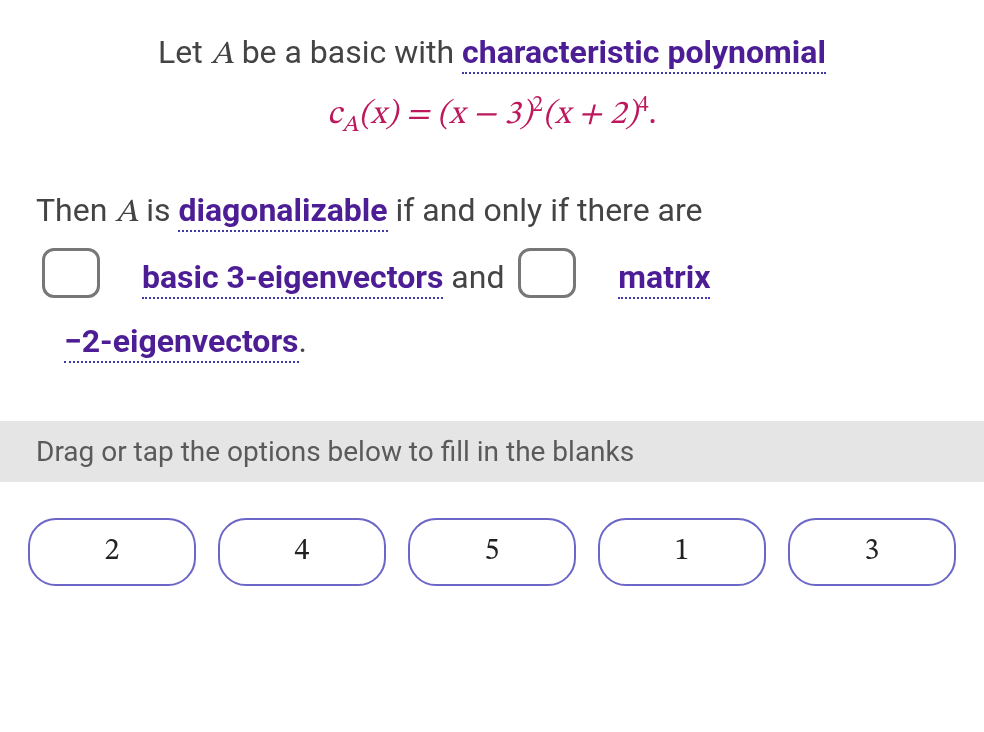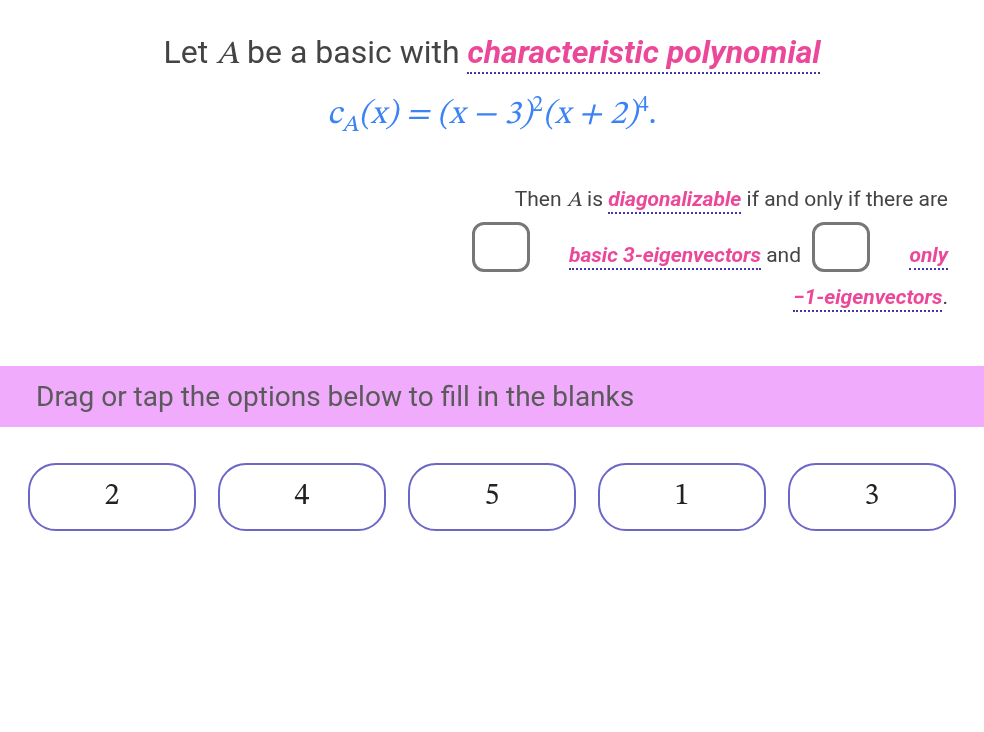--- a/index.html
+++ b/index.html
@@ -19,55 +19,54 @@
     line-height: 1.55;
     text-align: center;
     color: #444;
     margin-bottom: 6px;
   }
   .line.eq {
     font-family: "Cambria Math", "STIX Two Math", "Times New Roman", serif;
     font-size: 33px;
     margin-top: 8px;
     margin-bottom: 36px;
-    color: #3b82f6;
+    color: #be185d;
   }
   .mathit {
     font-family: "Cambria Math", "STIX Two Math", "Times New Roman", serif;
     font-style: italic;
   }
   .term {
-    color: #ec4899;
+    color: #4c1d95;
     font-weight: 700;
     border-bottom: 2px dotted #3f3aa8;
     padding-bottom: 1px;
-    font-style: italic;
   }
   .term.math {
     font-weight: 700;
     margin-left: 28px;
   }
   .flow {
-    text-align: right;
-    font-size: 21px;
+    text-align: left;
+    font-size: 32px;
     line-height: 2.0;
     color: #444;
   }
   .blank {
     display: inline-block;
     width: 58px;
     height: 50px;
     border: 3px solid #777;
     border-radius: 12px;
     vertical-align: -10px;
     margin: 0 6px;
     background: #fff;
   }
   .instruction-bar {
-    background: #f0abfc;
+    background: #e5e5e5;
     color: #5a5a5a;
     font-size: 28px;
     padding: 14px 36px;
     margin-top: 38px;
   }
   .options {
     display: flex;
     gap: 22px;
     padding: 36px 28px 0 28px;
   }
@@ -97,23 +96,23 @@
 
   <div class="line eq">
     <span class="mathit">c</span><sub>A</sub><span class="mathit">(x) = </span><span class="mathit">(x − 3)</span><sup>2</sup><span class="mathit">(x + 2)</span><sup>4</sup><span>.</span>
   </div>
 
   <div class="flow">
     <span>Then </span><span class="mathit">A</span><span> is </span><span class="term">diagonalizable</span><span> if and only if there are</span>
     <br>
     <span class="blank"></span>
     <span class="term math">basic 3-eigenvectors</span><span> and </span><span class="blank"></span>
-    <span class="term math">only</span>
+    <span class="term math">matrix</span>
     <br>
-    <span class="term math">−1-eigenvectors</span><span>.</span>
+    <span class="term math">−2-eigenvectors</span><span>.</span>
   </div>
 
 </div>
 
 <div class="instruction-bar">
   <span>Drag or tap the options below to fill in the blanks</span>
 </div>
 
 <div class="options">
   <div class="option">2</div>

